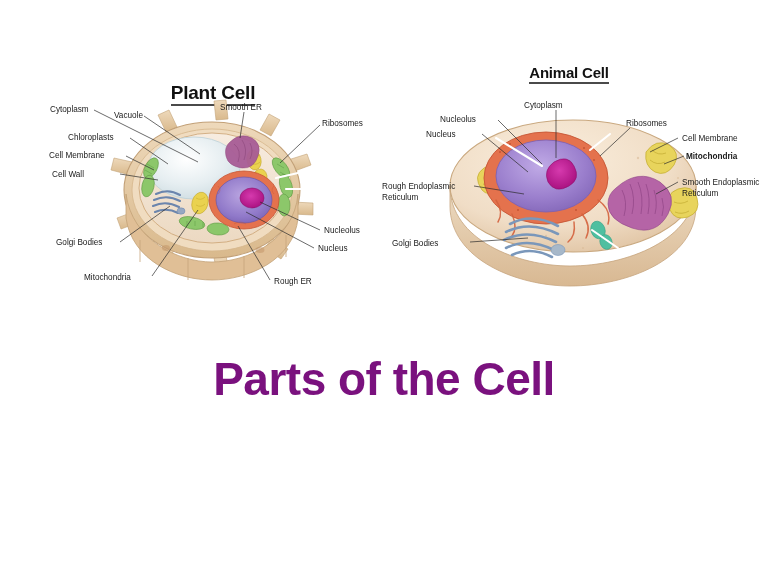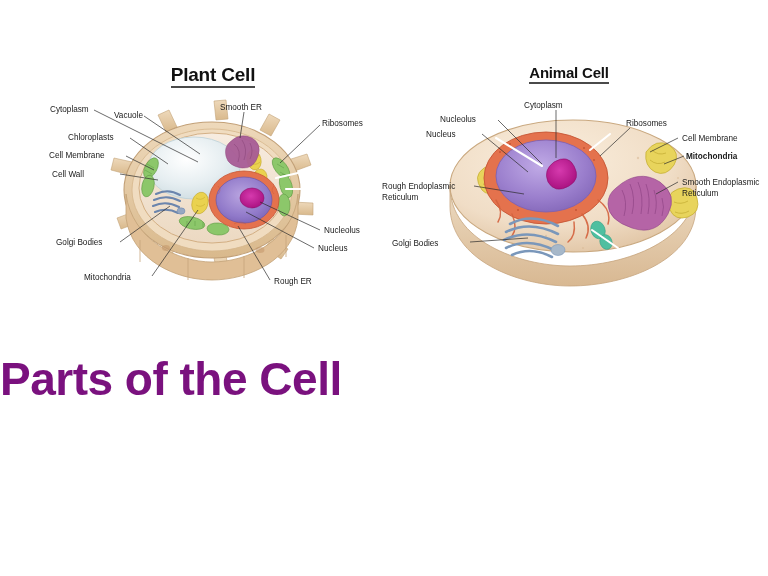--- a/index.html
+++ b/index.html
@@ -32,40 +32,41 @@
 
   .fig-title {
     position: absolute;
     left: 0;
     width: 100%;
     text-align: center;
     font-weight: bold;
     color: #111111;
     letter-spacing: -0.2px;
   }
-  #plant-cell-figure  .fig-title { top: 2px;  font-size: 19px; }
+  #plant-cell-figure  .fig-title { top: 20px;  font-size: 19px; }
   #animal-cell-figure .fig-title { top: 2px;  font-size: 15px; }
   .fig-title span {
     border-bottom: 2px solid #4a4a4a;
     padding-bottom: 1px;
   }
 
   .fig-svg {
     position: absolute;
     left: 0;
     top: 28px;
     width: 100%;
   }
 
   
   #slide-title {
     position: absolute;
     left: 0;
     top: 355px;
     width: 768px;
+    text-align: center;
     font-size: 46px;
     font-weight: bold;
     color: #7a117e;
     letter-spacing: -0.5px;
     line-height: 1.05;
   }
 
   
   svg text {
     font-family: "Liberation Sans", sans-serif;

